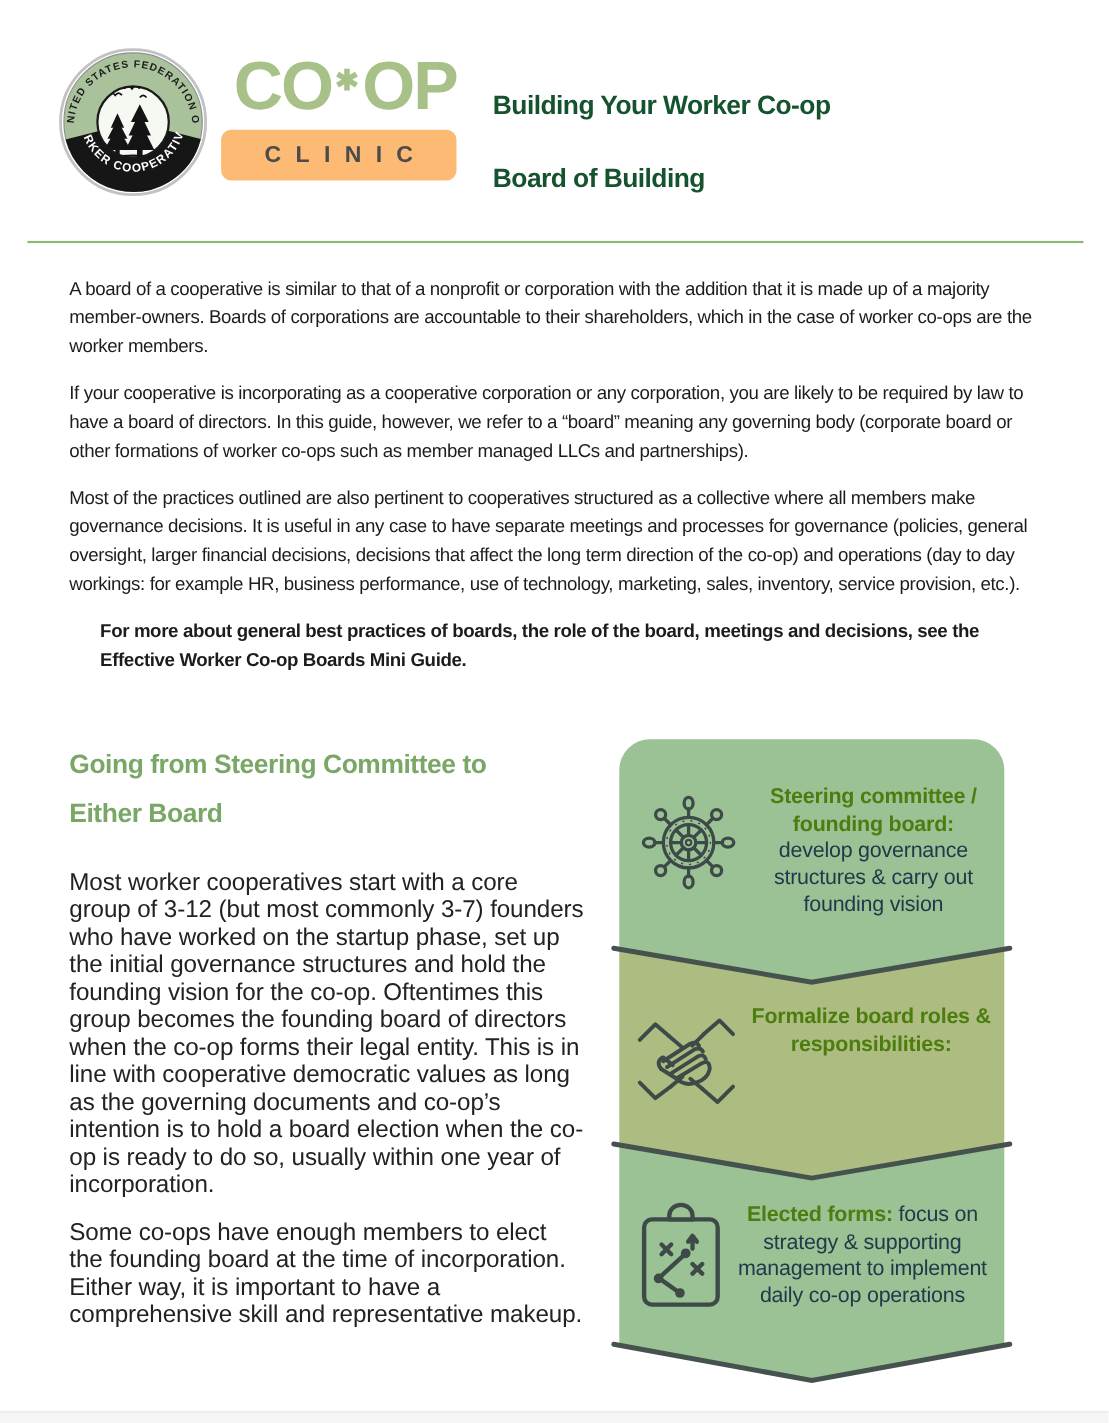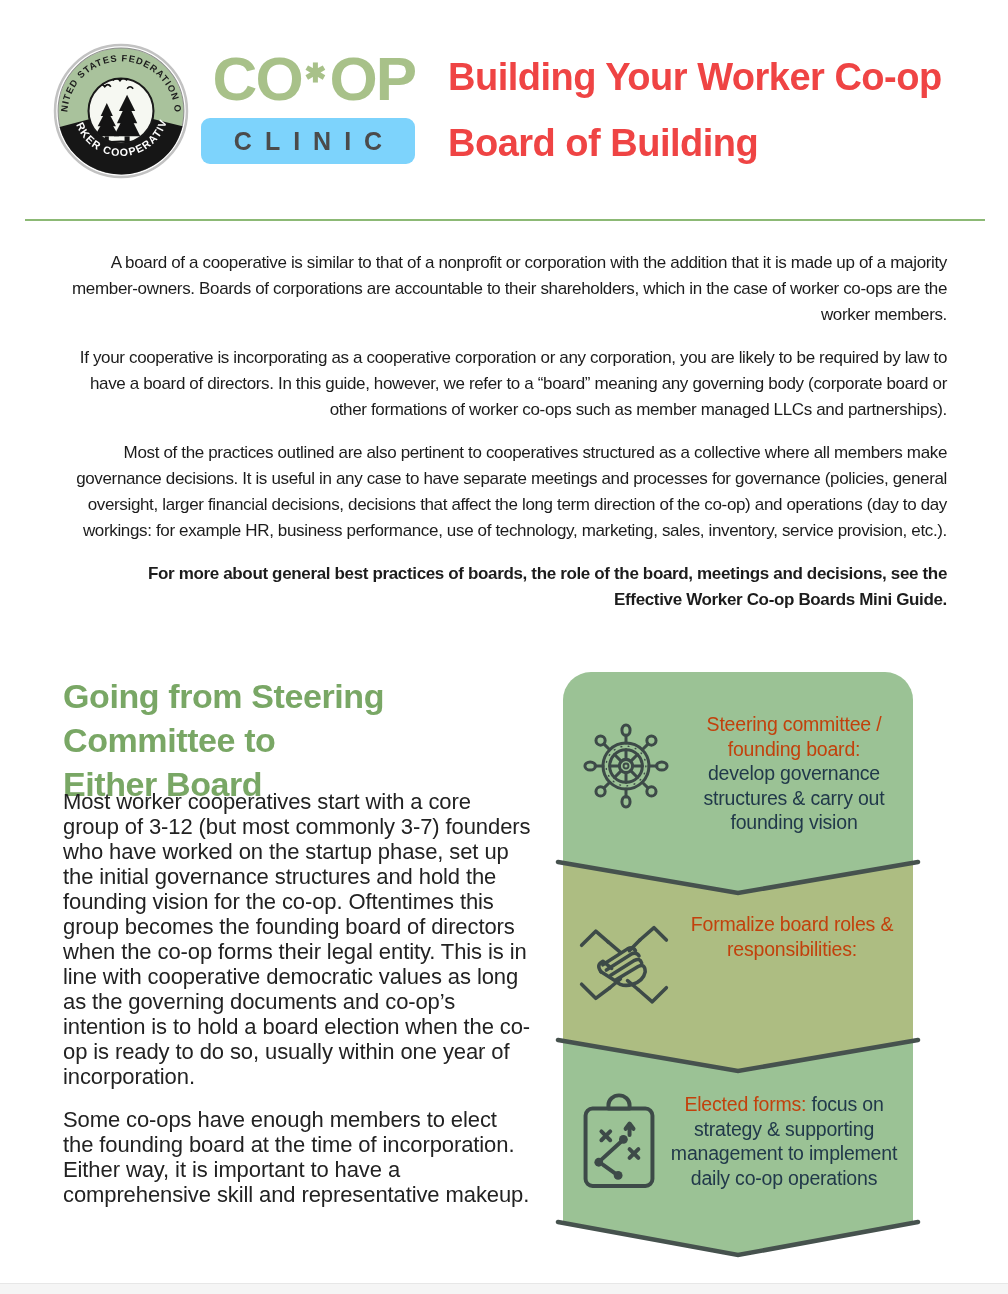--- a/index.html
+++ b/index.html
@@ -13,67 +13,66 @@
 
   
   .badge { position:absolute; left:52px; top:42px; width:138px; height:138px; }
   .coop-logo { position:absolute; left:201px; top:48px; width:214px; }
   .coop-word {
     font-weight:bold; font-size:62px; letter-spacing:-2px;
     color:#a8c189; line-height:1; display:flex; align-items:center; justify-content:flex-end;
   }
   .coop-flower { font-size:26px; letter-spacing:0; margin:0 3px; transform:translateY(-6px); }
   .clinic-pill {
-    margin-top:8px; background:#7dd3fc; border-radius:9px; height:46px;
+    margin-top:8px; background:#fdba74; border-radius:9px; height:46px;
     display:flex; align-items:center; justify-content:center;
-    font-weight:bold; font-size:25px; color:#4b4b4b;
+    font-weight:bold; font-size:21px; color:#4b4b4b;
     letter-spacing:13px; padding-left:13px;
   }
   .doc-title {
-    position:absolute; left:448px; top:44px; width:540px;
-    font-weight:bold; font-size:38px; line-height:66px;
-    color:#ef4444; letter-spacing:-0.5px;
+    position:absolute; left:448px; top:64px; width:540px;
+    font-weight:bold; font-size:24px; line-height:66px;
+    color:#14532d; letter-spacing:-0.5px;
   }
   .doc-title span { display:block; }
   .divider {
     position:absolute; left:25px; top:219px; width:960px; height:2px;
     background:#8cb975;
   }
 
   
   .intro {
     position:absolute; left:63px; top:250px; width:884px;
     font-size:17px; line-height:26px; color:#1c1c1c; letter-spacing:-0.35px;
     font-stretch:92%;
-    text-align:right;
   }
   .intro p { margin-bottom:17px; }
   .intro p.bold { font-weight:bold;margin-left:28px; }
 
   
   .section-heading {
     position:absolute; left:63px; top:674px; width:460px;
-    font-weight:bold; font-size:34px; line-height:44px;
+    font-weight:bold; font-size:24px; line-height:44px;
     color:#79a765; letter-spacing:-0.4px;
   }
   .section-heading span { display:block; }
   .col-left {
     position:absolute; left:63px; top:789px; width:468px;
     font-size:22px; line-height:25px; color:#222; letter-spacing:-0.1px;
   }
   .col-left p { margin-bottom:18px; }
 
   
   .infographic { position:absolute; left:563px; top:672px; width:350px; height:590px; }
   .infographic svg.bg { position:absolute; left:-6px; top:0; width:362px; height:590px; overflow:visible; }
   .step-text {
     position:absolute; text-align:center;
     font-size:19.5px; line-height:24.5px; color:#21394a; letter-spacing:-0.2px;
   }
-  .step-text .b { font-weight:normal; color:#c2410c; display:block; }
+  .step-text .b { font-weight:bold; color:#4d7c0f; display:block; }
   .step-text.inline .b { display:inline; }
   .st1 { left:116px; top:40px;  width:230px; }
   .st2 { left:112px; top:240px; width:234px; }
   .st3 { left:96px;  top:420px; width:250px; }
   .icon-box { position:absolute; }
   .ib1 { left:10px; top:38px;  width:106px; height:112px; }
   .ib2 { left:8px;  top:238px; width:106px; height:106px; }
   .ib3 { left:12px; top:418px; width:88px;  height:104px; }
 
   .bottom-strip {

